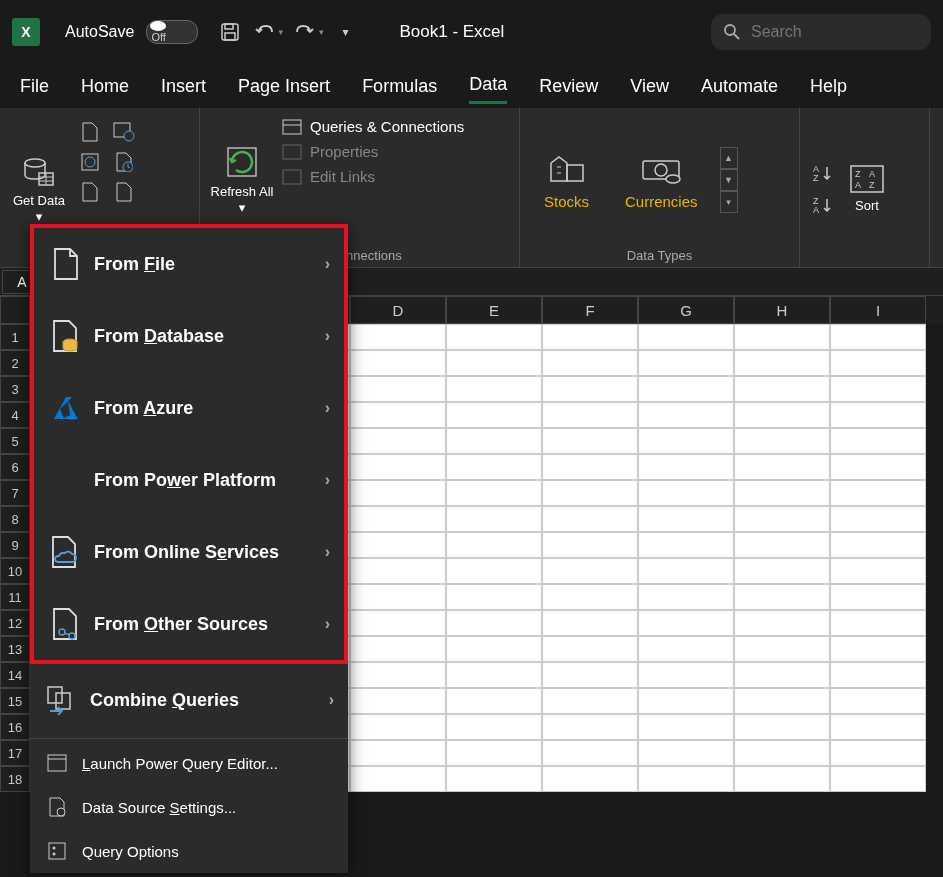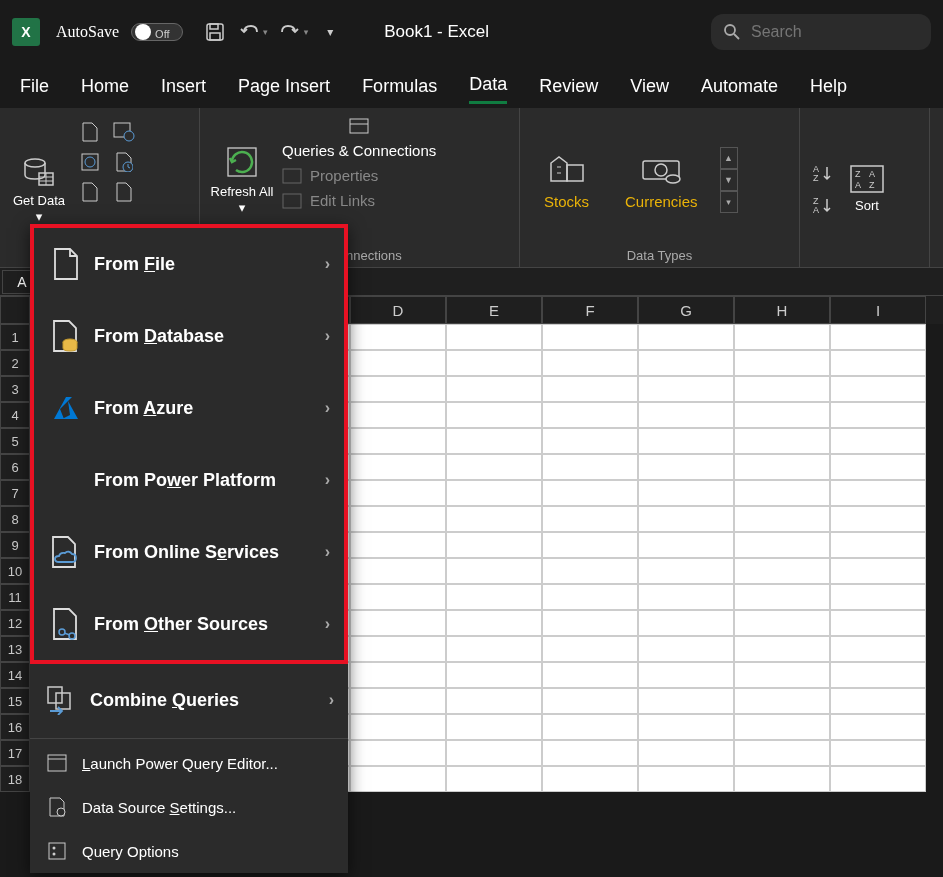--- a/index.html
+++ b/index.html
@@ -1,20 +1,20 @@
 <!DOCTYPE html>
 <html><head>
 <meta charset="utf-8">
 <style>
 * { margin:0; padding:0; box-sizing:border-box; font-family:"Segoe UI",Arial,sans-serif; }
 body { background:#1a1a1a; width:943px; height:877px; overflow:hidden; color:#fff; }
 .titlebar { height:64px; background:#1a1a1a; display:flex; align-items:center; padding:0 12px; gap:12px; }
 .excel-icon { width:28px; height:28px; background:#217346; border-radius:3px; display:flex; align-items:center; justify-content:center; font-size:14px; font-weight:bold; color:#fff; }
-.autosave-label { font-size:16px; color:#fff; margin-left:4px;font-family:Liberation Serif, serif; }
-.toggle { width:52px; height:18px; background:#333; border:1px solid #666; border-radius:11px; position:relative; display:flex; align-items:flex-end; }
+.autosave-label { font-size:16px; color:#fff; margin-left:13px; }
+.toggle { width:52px; height:24px; background:#333; border:1px solid #666; border-radius:11px; position:relative; display:flex; align-items:flex-start;flex-direction:column; }
 .toggle-knob { width:16px; height:16px; background:#fff; border-radius:50%; margin-left:3px; }
 .toggle-text { font-size:11px; color:#ccc; margin-left:4px; }
 .qat { display:flex; gap:10px; margin-left:8px; align-items:center; }
 .qat-btn { width:24px; height:24px; display:flex; align-items:center; justify-content:center; cursor:pointer; color:#ccc; }
 .qat-group { display:flex; align-items:center; gap:2px; }
 .dropdown-arrow { font-size:9px; color:#888; }
 .title { font-size:17px; color:#fff; margin-left:30px; }
 .search-box { margin-left:auto; width:220px; height:36px; background:#2b2b2b; border-radius:12px; display:flex; align-items:center; padding:0 12px; gap:10px; color:#888; }
 .search-icon { font-size:16px; }
 .search-input { background:none; border:none; color:#fff; font-size:16px; outline:none; flex:1; }
@@ -25,21 +25,21 @@
 .ribbon-group { border-right:1px solid #444; padding:6px 10px 4px; display:flex; flex-direction:column; justify-content:space-between; }
 .ribbon-group-label { font-size:13px; color:#aaa; text-align:center; padding-top:2px; }
 .ribbon-content { display:flex; gap:8px; flex:1; }
 .big-btn { width:58px; display:flex; flex-direction:column; align-items:center; justify-content:center; gap:4px; font-size:13px; color:#fff; cursor:pointer; text-align:center; line-height:1.2; }
 .big-icon { width:36px; height:36px; }
 .small-grid { display:flex; flex-direction:column; gap:6px; justify-content:flex-start; padding-top:6px; }
 .small-row { display:flex; gap:6px; }
 .small-btn { width:28px; height:24px; display:flex; align-items:center; justify-content:center; cursor:pointer; }
 .conn-list { display:flex; flex-direction:column; gap:8px; padding-top:4px; }
 .conn-item { display:flex; align-items:center; gap:8px; font-size:15px; color:#888; cursor:pointer; }
-.conn-item.enabled { color:#fff;flex-direction:column; }
+.conn-item.enabled { color:#fff; }
 .stock-btn { display:flex; flex-direction:column; align-items:center; gap:6px; font-size:15px; color:#eab308; cursor:pointer; padding:0 14px; }
 .scroll-btns { display:flex; flex-direction:column; gap:0; }
 .scroll-btn { width:18px; height:22px; border:1px solid #555; display:flex; align-items:center; justify-content:center; font-size:9px; color:#aaa; cursor:pointer; }
 .sort-btns { display:flex; flex-direction:column; gap:8px; justify-content:center; }
 .sort-btn { width:24px; height:24px; display:flex; align-items:center; justify-content:center; cursor:pointer; }
 .namebox-row { height:28px; background:#1f1f1f; display:flex; align-items:center; border-bottom:1px solid #444; }
 .namebox { width:40px; height:24px; background:#1f1f1f; border:1px solid #444; margin-left:2px; display:flex; align-items:center; justify-content:center; font-size:14px; }
 .sheet-area { position:relative; }
 .col-headers { display:flex; height:28px; background:#1f1f1f; }
 .corner { width:30px; border:1px solid #444; background:#1f1f1f; }

